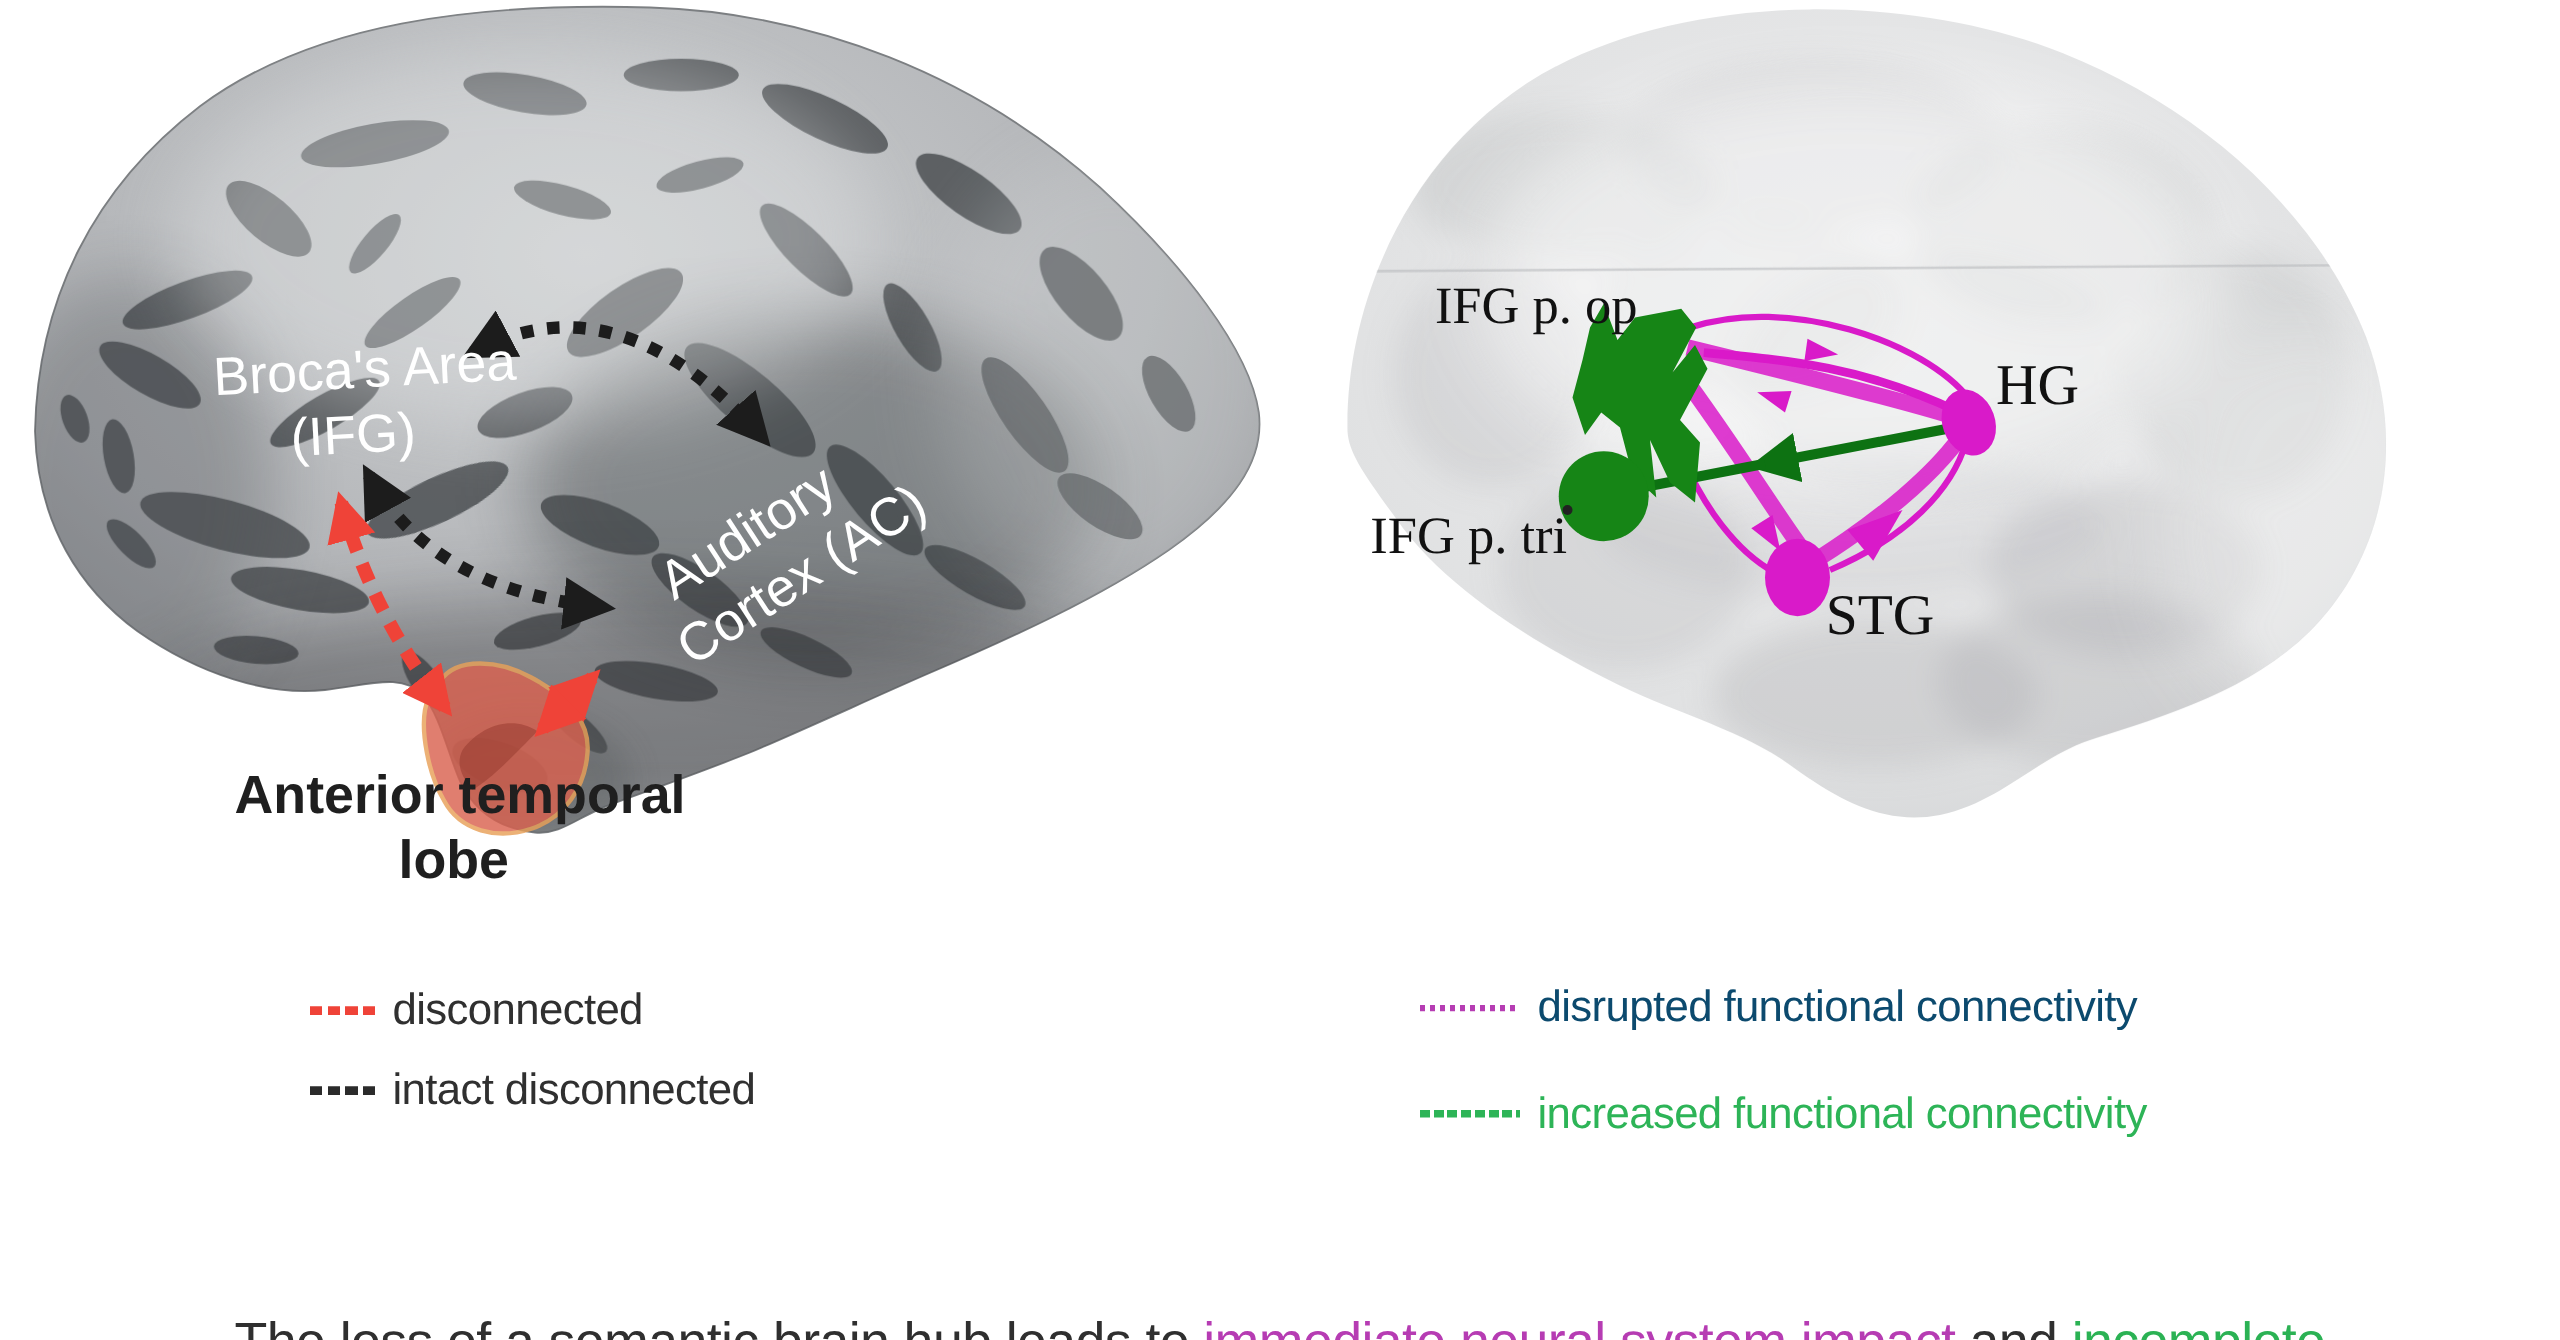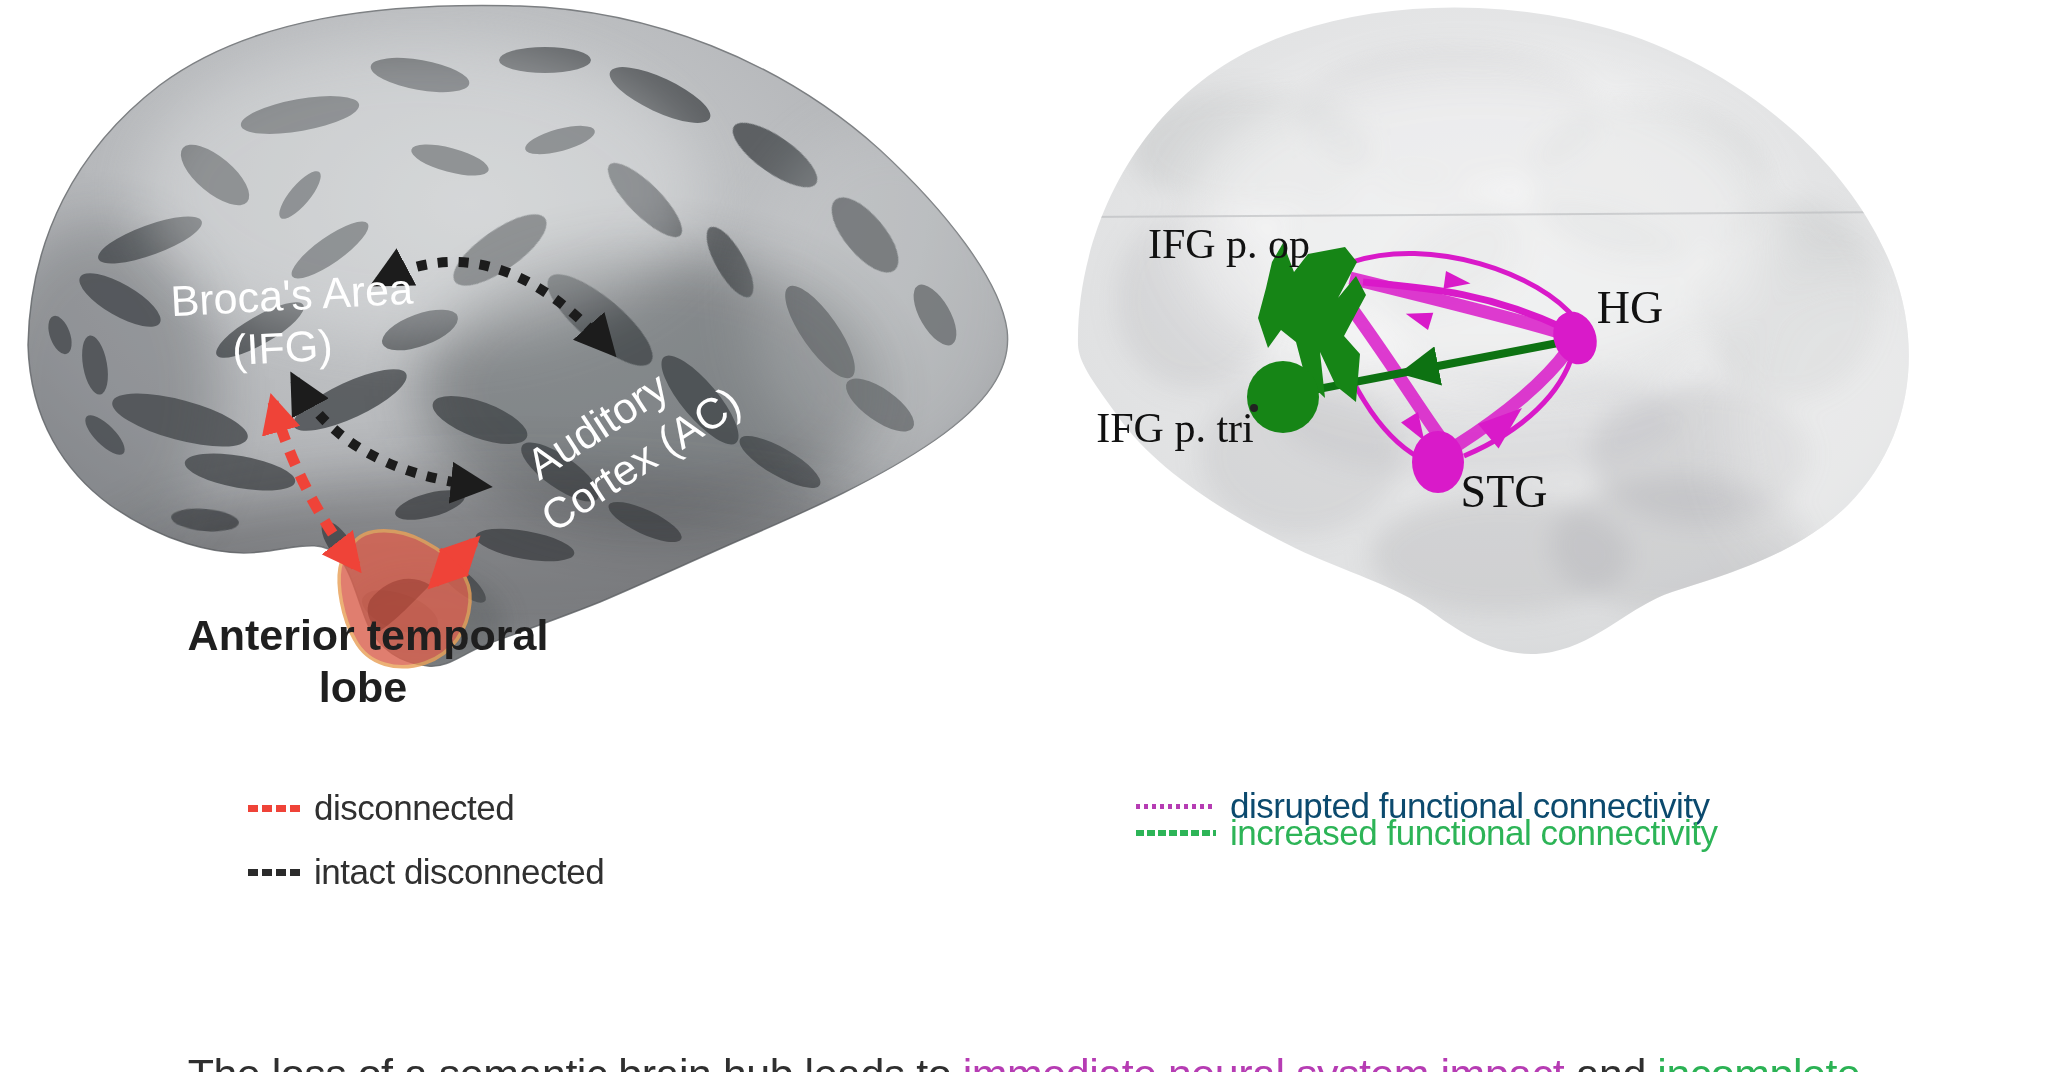--- a/index.html
+++ b/index.html
@@ -230,21 +230,21 @@
   <span class="legend-label">disconnected</span>
 </div>
 <div class="legend-row" style="left:248px;top:850px;">
   <span class="swatch dash-black"></span>
   <span class="legend-label">intact disconnected</span>
 </div>
 <div class="legend-row" style="left:1136px;top:784px;">
   <span class="swatch dot-mag"></span>
   <span class="legend-label mag">disrupted functional connectivity</span>
 </div>
-<div class="legend-row" style="left:1136px;top:811px;justify-content:flex-end;">
+<div class="legend-row" style="left:1136px;top:869px;justify-content:flex-end;">
   <span class="swatch dash-grn"></span>
   <span class="legend-label grn">increased functional connectivity</span>
 </div>
 
 <div id="caption">
   <div><span class="ink">The loss of a semantic brain hub leads to </span><span class="mag">immediate neural system impact</span><span class="ink"> and </span><span class="grn">incomplete</span></div>
   
 </div>
 
 </div>

